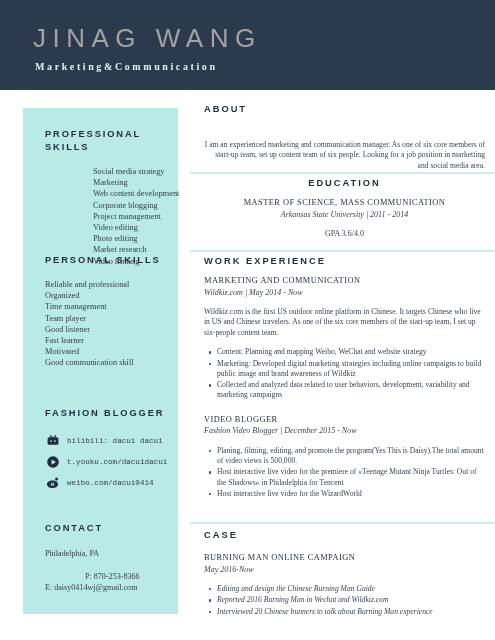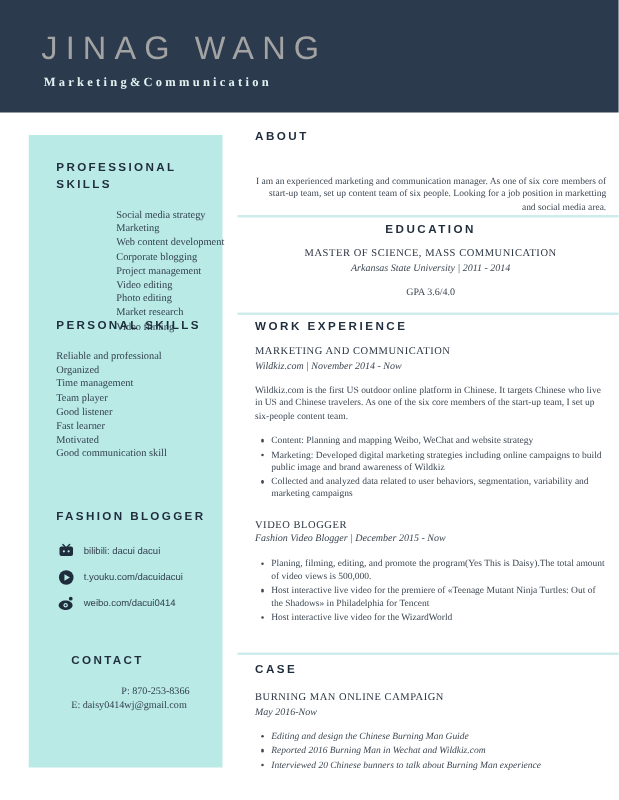--- a/index.html
+++ b/index.html
@@ -46,21 +46,21 @@
     font-family:"Liberation Serif", serif;
     font-size:8.3px;color:#33414f;line-height:11.2px;white-space:nowrap;
   }
 
   .blk{position:absolute;}
 
   
   .social-row{display:flex;align-items:center;height:21px;}
   .social-ico{width:15px;height:15px;margin-right:7px;flex:0 0 15px;
     display:flex;align-items:center;justify-content:center;color:#1f2c3c;}
-  .social-txt{font-family:Liberation Sans, sans-serif;font-size:7.6px;color:#33414f;white-space:nowrap;}
+  .social-txt{font-family:Liberation Mono, monospace;font-size:7.6px;color:#33414f;white-space:nowrap;}
 
   .ct-line{font-family:"Liberation Serif", serif;font-size:8.1px;color:#33414f;line-height:11px;white-space:nowrap;}
 
   
   .right{position:absolute;left:204px;top:0;width:281px;}
   .rule{position:absolute;left:190px;width:305px;height:2px;background:#cdeceb;}
   .sec-head{
     font-family:"Liberation Sans", sans-serif;
     font-size:9.3px;font-weight:700;letter-spacing:2px;color:#1f2c3c;
   }
@@ -167,22 +167,23 @@
                 <circle cx="12" cy="14" r="3" fill="#b9eae6"></circle>
                 <circle cx="12" cy="14" r="1.4" fill="#1f2c3c"></circle>
                 <circle cx="19" cy="5" r="2.6" fill="#1f2c3c"></circle>
               </svg>
             </span>
             <span class="social-txt">weibo.com/dacui0414</span>
           </div>
         </div>
       </div>
 
-      <div class="blk" style="left:12px;top:414px;width:140px;">
+      <div class="blk" style="left:0;top:414px;width:140px;">
         <div class="side-head">CONTACT</div>
+        <div class="ct-line" style="margin-top:13px;">Philadelphia, PA</div>
         <div class="ct-line" style="margin-top:12px;padding-left:40px;">P: 870-253-8366</div>
         <div class="ct-line">E: daisy0414wj@gmail.com</div>
       </div>
 
     </div>
   </div>
 
   <div class="right">
 
     <div class="blk" style="left:0;top:104px;width:281px;">
@@ -195,26 +196,26 @@
       <div class="role" style="margin-top:9px;">MASTER OF SCIENCE, MASS COMMUNICATION</div>
       <div class="meta">Arkansas State University | 2011 - 2014</div>
       <div class="gpa" style="margin-top:9px;">GPA 3.6/4.0</div>
     </div>
 
     <div class="blk" style="left:0;top:256px;width:281px;">
       <div class="sec-head">WORK EXPERIENCE</div>
 
       <div style="margin-top:9px;">
         <div class="role">MARKETING AND COMMUNICATION</div>
-        <div class="meta">Wildkiz.com  | November 2014 - Now</div>
+        <div class="meta">Wildkiz.com  | May 2014 - Now</div>
         <div class="para" style="margin-top:9px;">Wildkiz.com is the first US outdoor online platform in Chinese. It targets Chinese who live in US and Chinese travelers. As one of the six core members of the start-up team, I set up six-people content team.</div>
         <ul class="blist" style="margin-top:9px;">
           <li>Content: Planning and mapping Weibo, WeChat and website strategy</li>
           <li>Marketing: Developed digital marketing strategies including online campaigns to build public image and brand awareness of Wildkiz</li>
-          <li>Collected and analyzed data related to user behaviors, segmentation, variability and marketing campaigns</li>
+          <li>Collected and analyzed data related to user behaviors, development, variability and marketing campaigns</li>
         </ul>
       </div>
 
       <div style="margin-top:13px;">
         <div class="role">VIDEO BLOGGER</div>
         <div class="meta">Fashion Video Blogger | December 2015 - Now</div>
         <ul class="blist" style="margin-top:9px;">
           <li>Planing, filming, editing, and promote the program(Yes This is Daisy).The total amount of video views is 500,000.</li>
           <li>Host interactive live video for the premiere of «Teenage Mutant Ninja Turtles: Out of the Shadows» in Philadelphia for Tencent</li>
           <li>Host interactive live video for the WizardWorld</li>

